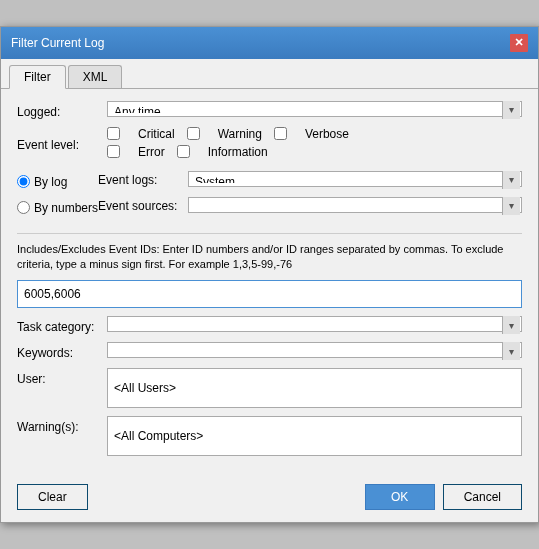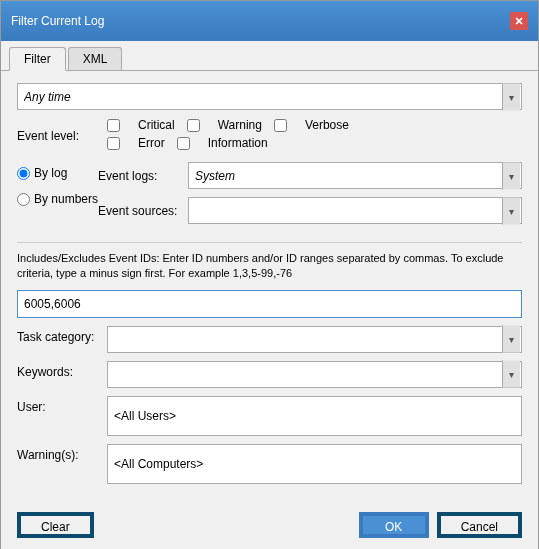--- a/index.html
+++ b/index.html
@@ -25,21 +25,21 @@
       box-shadow: 2px 2px 8px rgba(0,0,0,0.4);
     }
 
     .title-bar {
       background: linear-gradient(to bottom, #4a90d4, #3a7bbf);
       color: white;
       padding: 6px 10px;
       display: flex;
       justify-content: space-between;
       align-items: center;
-      height: 40px;
+      height: 32px;
     }
 
     .title-bar-text {
       font-size: 12px;
       font-weight: normal;
     }
 
     .title-bar-close {
       width: 18px;
       height: 18px;
@@ -113,22 +113,21 @@
 
     .select-box {
       width: 100%;
       border: 1px solid #aaa;
       background: white;
       padding: 3px 6px;
       padding-right: 22px;
       appearance: none;
       -webkit-appearance: none;
       cursor: pointer;
-      height: 27px;
-      font-style: italic;
+      height: 16px;
     }
 
     .select-arrow {
       position: absolute;
       right: 2px;
       top: 50%;
       transform: translateY(-50%);
       pointer-events: none;
       font-size: 10px;
       color: #555;
@@ -236,21 +235,21 @@
     .bottom-buttons {
       display: flex;
       justify-content: flex-end;
       align-items: center;
       padding: 8px 16px 12px;
       gap: 8px;
     }
 
     .btn {
       padding: 4px 20px;
-      border: 4px solid #0c4a6e;
+      border: 1px solid #0c4a6e;
       background: #f0f0f0;
       cursor: pointer;
       height: 26px;
       font-size: 12px;
       min-width: 70px;
     }
 
     .btn-clear {
       margin-right: auto;
     }
@@ -276,20 +275,21 @@
   </div>
 
   <div class="tabs">
     <div class="tab active">Filter</div>
     <div class="tab">XML</div>
   </div>
 
   <div class="content">
 
     <div class="form-row">
+      <div class="form-label">Logged:</div>
       <div class="form-control">
         <div class="select-wrapper">
           <select class="select-box">
             <option>Any time</option>
           </select>
           <div class="select-arrow">▾</div>
         </div>
       </div>
     </div>
 

